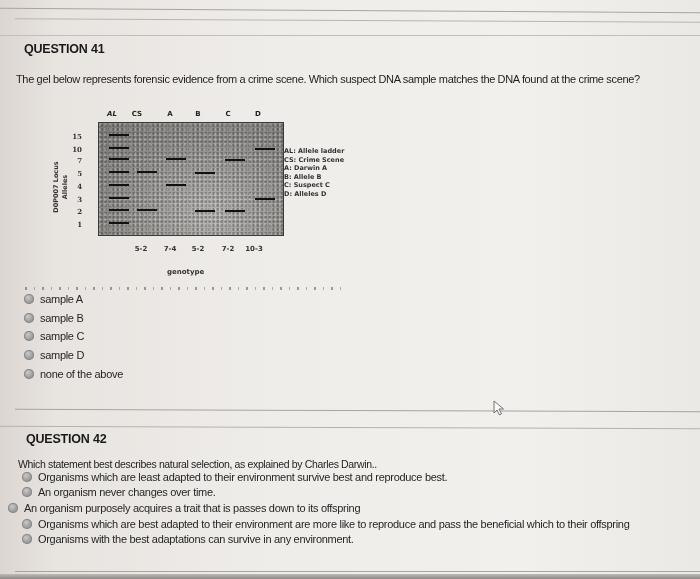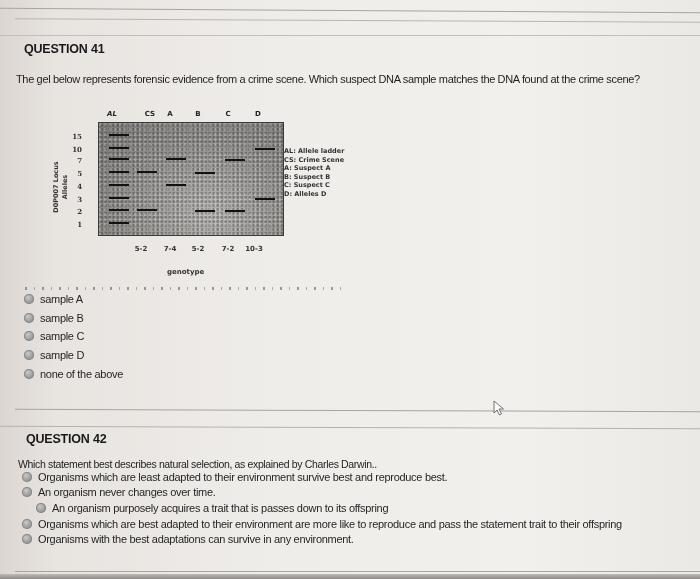--- a/index.html
+++ b/index.html
@@ -45,21 +45,21 @@
 <div class="hline" style="left:0;top:10px;width:700px;transform:rotate(0.35deg);"></div>
 <div class="hline" style="left:15px;top:20px;width:685px;transform:rotate(0.3deg);background:#b8b5b1;"></div>
 <div class="hline" style="left:0;top:35px;width:700px;background:#c2bfbb;"></div>
 
 <div class="qtitle" style="left:24px;top:42px;">QUESTION 41</div>
 <div class="qtext" style="left:16px;top:73px;">The gel below represents forensic evidence from a crime scene. Which suspect DNA sample matches the DNA found at the crime scene?</div>
 
 <div class="figure">
 
   <span class="lane-label" style="left:72px;font-style:italic;">AL</span>
-  <span class="lane-label" style="left:110px;text-align:center;">CS</span>
+  <span class="lane-label" style="left:97px;text-align:center;">CS</span>
   <span class="lane-label" style="left:130px;">A</span>
   <span class="lane-label" style="left:158px;">B</span>
   <span class="lane-label" style="left:188px;">C</span>
   <span class="lane-label" style="left:218px;">D</span>
 
   <div class="yaxis-title">
     <div>D0P007 Locus</div>
     <div>Alleles</div>
   </div>
   <span class="yaxis-num" style="top:32px;">15</span>
@@ -102,22 +102,22 @@
   <span class="genotype" style="left:128px;">7-4</span>
   <span class="genotype" style="left:156px;">5-2</span>
   <span class="genotype" style="left:186px;">7-2</span>
   <span class="genotype" style="left:212px;text-align:center;">10-3</span>
   <span class="xaxis-title">genotype</span>
 </div>
 
 <div class="legend">
   <div>AL: Allele ladder</div>
   <div>CS: Crime Scene</div>
-  <div>A: Suspect A</div>
-  <div>B: Suspect B</div>
+  <div>A: Darwin A</div>
+  <div>B: Allele B</div>
   <div>C: Suspect C</div>
   <div>D: Alleles D</div>
 </div>
 
 <div class="dots"></div>
 
 <label class="opt" style="left:24px;top:293px;">
   <span class="radio"></span>
   <span>sample A</span>
 </label>
@@ -149,27 +149,27 @@
 <div class="qtext" style="left:18px;top:458px;font-size:10.5px;">Which statement best describes natural selection, as explained by Charles Darwin..</div>
 
 <label class="opt" style="left:22px;top:471px;">
   <span class="radio"></span>
   <span>Organisms which are least adapted to their environment survive best and reproduce best.</span>
 </label>
 <label class="opt" style="left:22px;top:486px;">
   <span class="radio"></span>
   <span>An organism never changes over time.</span>
 </label>
-<label class="opt" style="left:36px;top:502px;justify-content:space-between;">
+<label class="opt" style="left:8px;top:502px;justify-content:space-between;">
   <span class="radio"></span>
   <span>An organism purposely acquires a trait that is passes down to its offspring</span>
 </label>
 <label class="opt" style="left:22px;top:518px;">
   <span class="radio"></span>
-  <span>Organisms which are best adapted to their environment are more like to reproduce and pass the statement trait to their offspring</span>
+  <span>Organisms which are best adapted to their environment are more like to reproduce and pass the beneficial which to their offspring</span>
 </label>
 <label class="opt" style="left:22px;top:533px;">
   <span class="radio"></span>
   <span>Organisms with the best adaptations can survive in any environment.</span>
 </label>
 
 <div class="hline" style="left:15px;top:571px;width:685px;"></div>
 <div style="position:absolute;left:0;top:574px;width:700px;height:5px;background:linear-gradient(180deg,#bdbab6,#8d8a87);"></div>
 
 </body></html>

